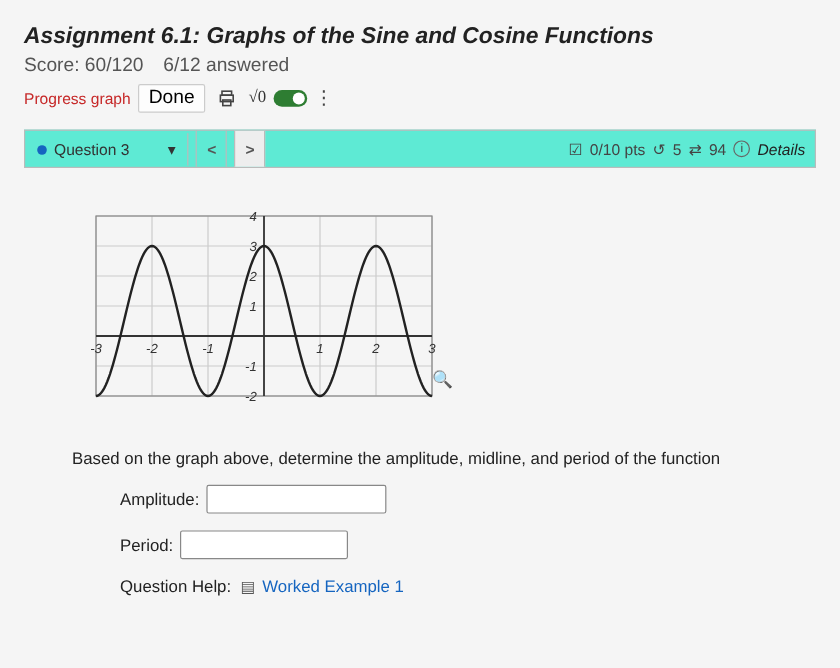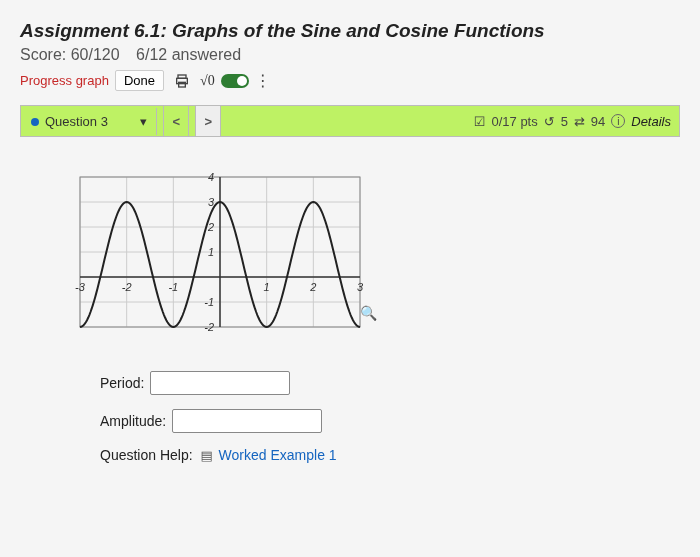--- a/index.html
+++ b/index.html
@@ -17,35 +17,35 @@
     margin: 0 0 4px 0;
     color: #222;
     font-style: italic;
   }
   .subhead { font-size: 16px; color: #555; margin-bottom: 6px; }
   .subhead .score { margin-right: 12px; }
   .progress-row { display: flex; align-items: center; gap: 6px; font-size: 13px; margin-bottom: 14px; }
   .progress-saved { color: #c62828; }
   .done-btn {
     background: #fdfdfd; border: 1px solid #ccc; padding: 2px 8px;
-    font-size: 13px; cursor: pointer; border-radius: 2px; text-align: center;
+    font-size: 16px; cursor: pointer; border-radius: 2px; text-align: center;
   }
   .icon-btn { background: none; border: none; cursor: pointer; padding: 2px 4px; color: #444; display: inline-flex; align-items: center; }
   .toggle {
     width: 28px; height: 14px; background: #2e7d32; border-radius: 7px;
     position: relative; display: inline-block; vertical-align: middle;
   }
   .toggle::after {
     content: ""; position: absolute; right: 2px; top: 2px;
     width: 10px; height: 10px; background: #fff; border-radius: 50%;
   }
   .kebab { font-size: 16px; color: #444; cursor: pointer; }
   .question-bar {
     display: flex; align-items: center; border: 1px solid #bbb;
-    background: #bef264; font-size: 13px;
+    background: #5eead4; font-size: 13px;
   }
   .qdrop {
     display: flex; align-items: center; gap: 32px;
     padding: 6px 10px; border-right: 1px solid #bbb; cursor: pointer;
   }
   .bullet { width: 8px; height: 8px; border-radius: 50%; background: #1565c0; display: inline-block; margin-right: 6px; }
   .navbtn {
     border: 1px solid #bbb; border-top: none; border-bottom: none;
     width: 26px; height: 30px; display: flex; align-items: center;
     justify-content: center; cursor: pointer; margin-left: 6px; font-weight: bold; color: #555;
@@ -95,21 +95,21 @@
 
 <div class="question-bar">
   <div class="qdrop">
     <span><span class="bullet"></span><span>Question 3</span></span>
     <span>▾</span>
   </div>
   <div class="navbtn">&lt;</div>
   <div class="navbtn next">&gt;</div>
   <div class="qmeta">
     <span>☑</span>
-    <span>0/17 pts</span>
+    <span>0/10 pts</span>
     <span>↺</span>
     <span>5</span>
     <span>⇄</span>
     <span>94</span>
     <span style="border:1px solid #666;border-radius:50%;width:14px;height:14px;display:inline-flex;align-items:center;justify-content:center;font-size:10px;">i</span>
     <span class="details">Details</span>
   </div>
 </div>
 
 <div class="content">
@@ -142,28 +142,29 @@
         <text x="154" y="149" font-size="11" font-style="italic" text-anchor="end" fill="#333">-1</text>
         <text x="154" y="99" font-size="11" font-style="italic" text-anchor="end" fill="#333">1</text>
         <text x="154" y="74" font-size="11" font-style="italic" text-anchor="end" fill="#333">2</text>
         <text x="154" y="49" font-size="11" font-style="italic" text-anchor="end" fill="#333">3</text>
         <text x="154" y="24" font-size="11" font-style="italic" text-anchor="end" fill="#333">4</text>
         <path d="M20 170 L21.166666666666664 169.8073333583205 L22.333333333333325 169.23052128719613 L23.500000000000007 168.27312002485476 L24.66666666666667 166.9410322684471 L25.833333333333332 165.2424707819554 L26.999999999999996 163.187907761773 L28.166666666666657 160.79001027213076 L29.333333333333343 158.06356214843422 L30.500000000000004 155.0253728500019 L31.666666666666664 151.69417382415918 L32.83333333333333 148.0905030206365 L33.99999999999999 144.23657826827957 L35.16666666666667 140.15616029474677 L36.333333333333336 135.8744062337216 L37.5 131.41771452281813 L38.666666666666664 126.81356214843419 L39.83333333333333 122.09033524099414 L41.00000000000001 117.27715406501437 L42.16666666666667 112.40369348299026 L43.33333333333333 107.49999999999997 L44.49999999999999 102.59630651700971 L45.66666666666666 97.72284593498561 L46.83333333333334 92.90966475900586 L48.00000000000001 88.18643785156578 L49.16666666666667 83.58228547718186 L50.33333333333333 79.12559376627831 L51.49999999999999 74.8438397052532 L52.66666666666667 70.76342173172037 L53.833333333333336 66.90949697936348 L55 63.30582617584078 L56.166666666666664 59.97462714999807 L57.33333333333333 56.93643785156583 L58.500000000000014 54.209989727869214 L59.66666666666667 51.81209223822701 L60.833333333333336 49.75752921804457 L62 48.0589677315529 L63.166666666666664 46.72687997514522 L64.33333333333334 45.76947871280389 L65.5 45.192666641679494 L66.66666666666666 45 L67.83333333333333 45.19266664167951 L69 45.7694787128039 L70.16666666666666 46.72687997514522 L71.33333333333334 48.0589677315529 L72.5 49.75752921804461 L73.66666666666666 51.81209223822701 L74.83333333333334 54.20998972786927 L76 56.936437851565785 L77.16666666666667 59.974627149998085 L78.33333333333334 63.30582617584078 L79.5 66.9094969793635 L80.66666666666667 70.76342173172044 L81.83333333333333 74.84383970525319 L83 79.12559376627833 L84.16666666666666 83.58228547718188 L85.33333333333333 88.1864378515658 L86.5 92.90966475900595 L87.66666666666667 97.72284593498559 L88.83333333333334 102.59630651700974 L90 107.50000000000001 L91.16666666666666 112.40369348299029 L92.33333333333334 117.27715406501443 L93.5 122.09033524099408 L94.66666666666667 126.81356214843422 L95.83333333333333 131.41771452281813 L96.99999999999999 135.8744062337217 L98.16666666666667 140.15616029474683 L99.33333333333333 144.23657826827957 L100.50000000000001 148.0905030206365 L101.66666666666667 151.69417382415924 L102.83333333333333 155.02537285000193 L104 158.06356214843422 L105.16666666666666 160.79001027213076 L106.33333333333334 163.187907761773 L107.5 165.24247078195543 L108.66666666666666 166.9410322684471 L109.83333333333334 168.2731200248548 L111 169.23052128719613 L112.16666666666667 169.8073333583205 L113.33333333333333 170 L114.49999999999999 169.8073333583205 L115.66666666666666 169.23052128719613 L116.83333333333334 168.2731200248548 L118.00000000000001 166.9410322684471 L119.16666666666667 165.24247078195543 L120.33333333333333 163.187907761773 L121.5 160.79001027213076 L122.66666666666667 158.0635621484342 L123.83333333333334 155.0253728500019 L125 151.6941738241592 L126.16666666666666 148.0905030206365 L127.33333333333333 144.2365782682796 L128.5 140.15616029474677 L129.66666666666669 135.87440623372163 L130.83333333333331 131.4177145228181 L132 126.81356214843422 L133.16666666666666 122.09033524099412 L134.33333333333334 117.27715406501437 L135.5 112.40369348299029 L136.66666666666669 107.5 L137.83333333333331 102.59630651700971 L139 97.72284593498561 L140.16666666666669 92.90966475900586 L141.33333333333334 88.18643785156578 L142.5 83.58228547718188 L143.66666666666666 79.12559376627833 L144.83333333333331 74.84383970525322 L146 70.7634217317204 L147.16666666666669 66.9094969793635 L148.33333333333331 63.30582617584078 L149.5 59.974627149998085 L150.66666666666666 56.936437851565785 L151.83333333333334 54.209989727869214 L153 51.81209223822701 L154.16666666666669 49.75752921804457 L155.33333333333334 48.0589677315529 L156.5 46.72687997514522 L157.66666666666669 45.76947871280389 L158.83333333333334 45.19266664167951 L160 45 L161.16666666666666 45.19266664167951 L162.33333333333331 45.76947871280389 L163.50000000000003 46.72687997514522 L164.66666666666669 48.0589677315529 L165.83333333333334 49.75752921804457 L167 51.81209223822701 L168.16666666666666 54.209989727869214 L169.33333333333334 56.936437851565785 L170.5 59.974627149998085 L171.66666666666666 63.30582617584078 L172.83333333333331 66.9094969793635 L173.99999999999997 70.7634217317204 L175.16666666666669 74.84383970525322 L176.33333333333334 79.12559376627833 L177.5 83.58228547718188 L178.66666666666666 88.18643785156578 L179.83333333333331 92.90966475900586 L181.00000000000003 97.72284593498561 L182.16666666666669 102.59630651700971 L183.33333333333334 107.5 L184.5 112.40369348299029 L185.66666666666666 117.27715406501437 L186.83333333333334 122.09033524099412 L188 126.81356214843422 L189.16666666666666 131.4177145228181 L190.33333333333331 135.87440623372163 L191.49999999999997 140.15616029474677 L192.66666666666669 144.2365782682796 L193.83333333333334 148.0905030206365 L195 151.6941738241592 L196.16666666666666 155.0253728500019 L197.33333333333331 158.0635621484342 L198.50000000000003 160.79001027213076 L199.66666666666669 163.187907761773 L200.83333333333334 165.24247078195543 L202 166.9410322684471 L203.16666666666666 168.2731200248548 L204.33333333333334 169.23052128719613 L205.5 169.8073333583205 L206.66666666666666 170 L207.83333333333334 169.8073333583205 L208.99999999999997 169.23052128719613 L210.16666666666669 168.2731200248548 L211.33333333333331 166.94103226844712 L212.5 165.24247078195543 L213.66666666666669 163.18790776177295 L214.83333333333331 160.7900102721308 L216.00000000000003 158.06356214843422 L217.16666666666666 155.025372850002 L218.33333333333334 151.69417382415924 L219.5 148.09050302063642 L220.66666666666666 144.23657826827963 L221.83333333333334 140.15616029474677 L223 135.87440623372174 L224.16666666666666 131.41771452281813 L225.33333333333334 126.81356214843417 L226.49999999999997 122.09033524099412 L227.66666666666669 117.27715406501437 L228.83333333333331 112.4036934829904 L230 107.50000000000001 L231.16666666666669 102.59630651700962 L232.33333333333331 97.72284593498564 L233.50000000000003 92.90966475900589 L234.66666666666666 88.18643785156584 L235.83333333333334 83.58228547718188 L237 79.12559376627827 L238.16666666666666 74.84383970525322 L239.33333333333334 70.76342173172038 L240.5 66.9094969793636 L241.66666666666666 63.30582617584078 L242.83333333333334 59.974627149998014 L243.99999999999997 56.93643785156584 L245.16666666666669 54.20998972786923 L246.33333333333331 51.81209223822705 L247.5 49.75752921804461 L248.66666666666669 48.0589677315529 L249.83333333333331 46.72687997514522 L251.00000000000003 45.76947871280389 L252.16666666666666 45.19266664167951 L253.33333333333334 45 L254.5 45.19266664167951 L255.66666666666666 45.76947871280389 L256.83333333333337 46.72687997514522 L258 48.05896773155287 L259.16666666666663 49.75752921804457 L260.33333333333337 51.812092238227024 L261.5 54.209989727869214 L262.6666666666667 56.93643785156583 L263.8333333333333 59.974627149998 L265 63.30582617584078 L266.1666666666667 66.90949697936357 L267.3333333333333 70.76342173172037 L268.5 74.8438397052532 L269.66666666666663 79.12559376627826 L270.83333333333337 83.58228547718186 L272 88.18643785156581 L273.16666666666663 92.90966475900586 L274.33333333333337 97.72284593498561 L275.5 102.59630651700958 L276.66666666666663 107.49999999999997 L277.83333333333337 112.40369348299038 L279 117.27715406501437 L280.1666666666667 122.09033524099414 L281.3333333333333 126.81356214843409 L282.5 131.41771452281813 L283.6666666666667 135.8744062337217 L284.8333333333333 140.15616029474677 L286 144.23657826827957 L287.16666666666663 148.0905030206364 L288.33333333333337 151.69417382415918 L289.5 155.025372850002 L290.6666666666667 158.06356214843422 L291.8333333333333 160.79001027213076 L293 163.18790776177295 L294.16666666666663 165.2424707819554 L295.33333333333337 166.94103226844712 L296.5 168.27312002485476 L297.6666666666667 169.23052128719613 L298.8333333333333 169.8073333583205 L300 170 " fill="none" stroke="#222" stroke-width="2"></path>
       </svg>
     <span class="magnify">🔍</span>
   </div>
 
+  <div class="prompt">Based on the graph above, determine the amplitude, midline, and period of the function</div>
 
+  <div class="field-row">
+    <label>Amplitude:</label>
+    <input type="text" style="width: 150px;">
+  </div>
   <div class="field-row short">
     <label>Period:</label>
     <input type="text" style="width: 140px;">
-  </div>
-  <div class="field-row">
-    <label>Amplitude:</label>
-    <input type="text" style="width: 150px;">
   </div>
 
   <div class="help-row">
     <span>Question Help:</span>
     &nbsp;<span class="small-icon">▤</span>
     <span class="help-link">Worked Example 1</span>
   </div>
 </div>
 
 </body></html>

